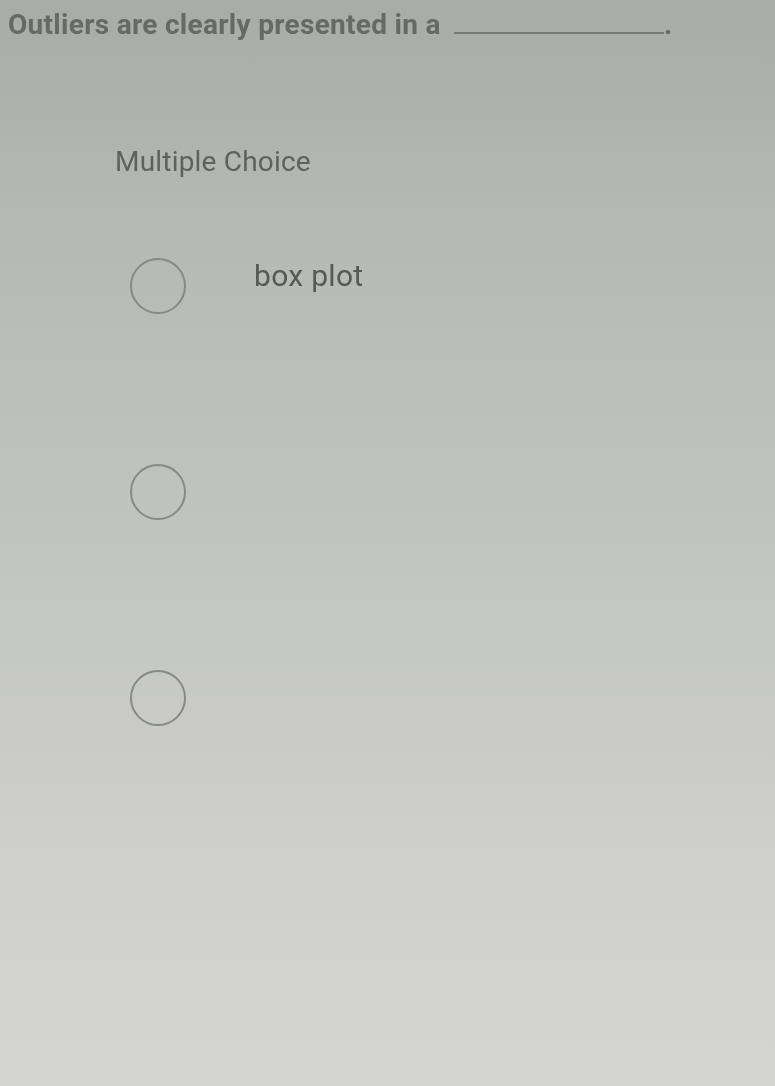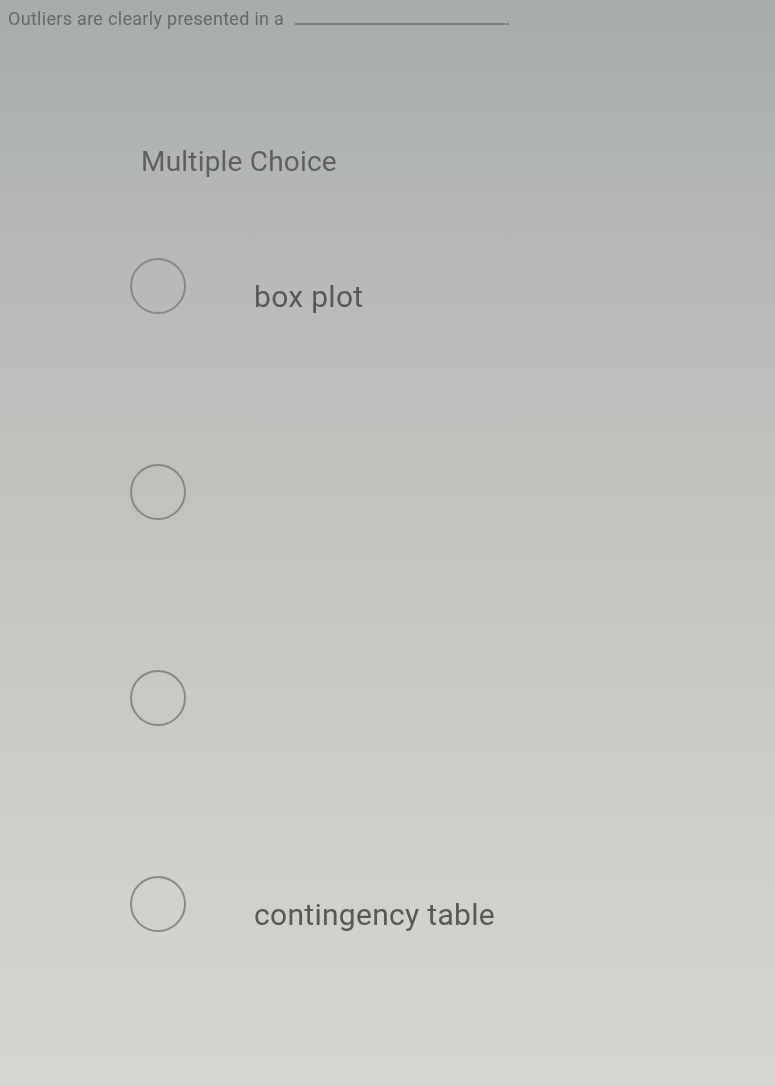--- a/index.html
+++ b/index.html
@@ -13,22 +13,22 @@
       background: linear-gradient(180deg, #a8aca9 0%, #b5b8b5 20%, #c2c4c0 50%, #cfd0cc 80%, #d5d6d2 100%);
       font-family: -apple-system, BlinkMacSystemFont, "Segoe UI", Roboto, Helvetica, Arial, sans-serif;
       overflow: hidden;
       position: relative;
     }
     .question-text {
       position: absolute;
       top: 8px;
       left: 8px;
       right: 8px;
-      font-size: 18px;
-      font-weight: 400;
+      font-size: 28px;
+      font-weight: 700;
       color: #666a67;
       letter-spacing: 0.3px;
     }
     .blank {
       display: inline-block;
       border-bottom: 2px solid #787b78;
       width: 210px;
       vertical-align: baseline;
       margin-left: 6px;
     }
@@ -39,30 +39,30 @@
       position: absolute;
       top: 145px;
       left: 30px;
       right: 0;
       bottom: 0;
     }
     .mc-heading {
       font-size: 28px;
       font-weight: 400;
       color: #5e615e;
-      margin-left: 111px;
+      margin-left: 85px;
       margin-bottom: 80px;
       letter-spacing: 0.2px;
     }
     .options-container {
       margin-left: 100px;
     }
     .option {
       display: flex;
-      align-items: flex-end;
+      align-items: flex-start;
       margin-bottom: 150px;
     }
     .option:last-child {
       margin-bottom: 0;
     }
     .radio-circle {
       width: 56px;
       height: 56px;
       border: 2px solid #868985;
       border-radius: 50%;
@@ -95,18 +95,14 @@
     </div>
 
     <div class="option">
       <div class="radio-circle"></div>
     </div>
 
     <div class="option">
       <div class="radio-circle"></div>
     </div>
 
-    <div class="option">
-      <div class="radio-circle"></div>
-      <div class="option-label">contingency table</div>
-    </div>
   </div>
 </div>
 
 </body></html>

